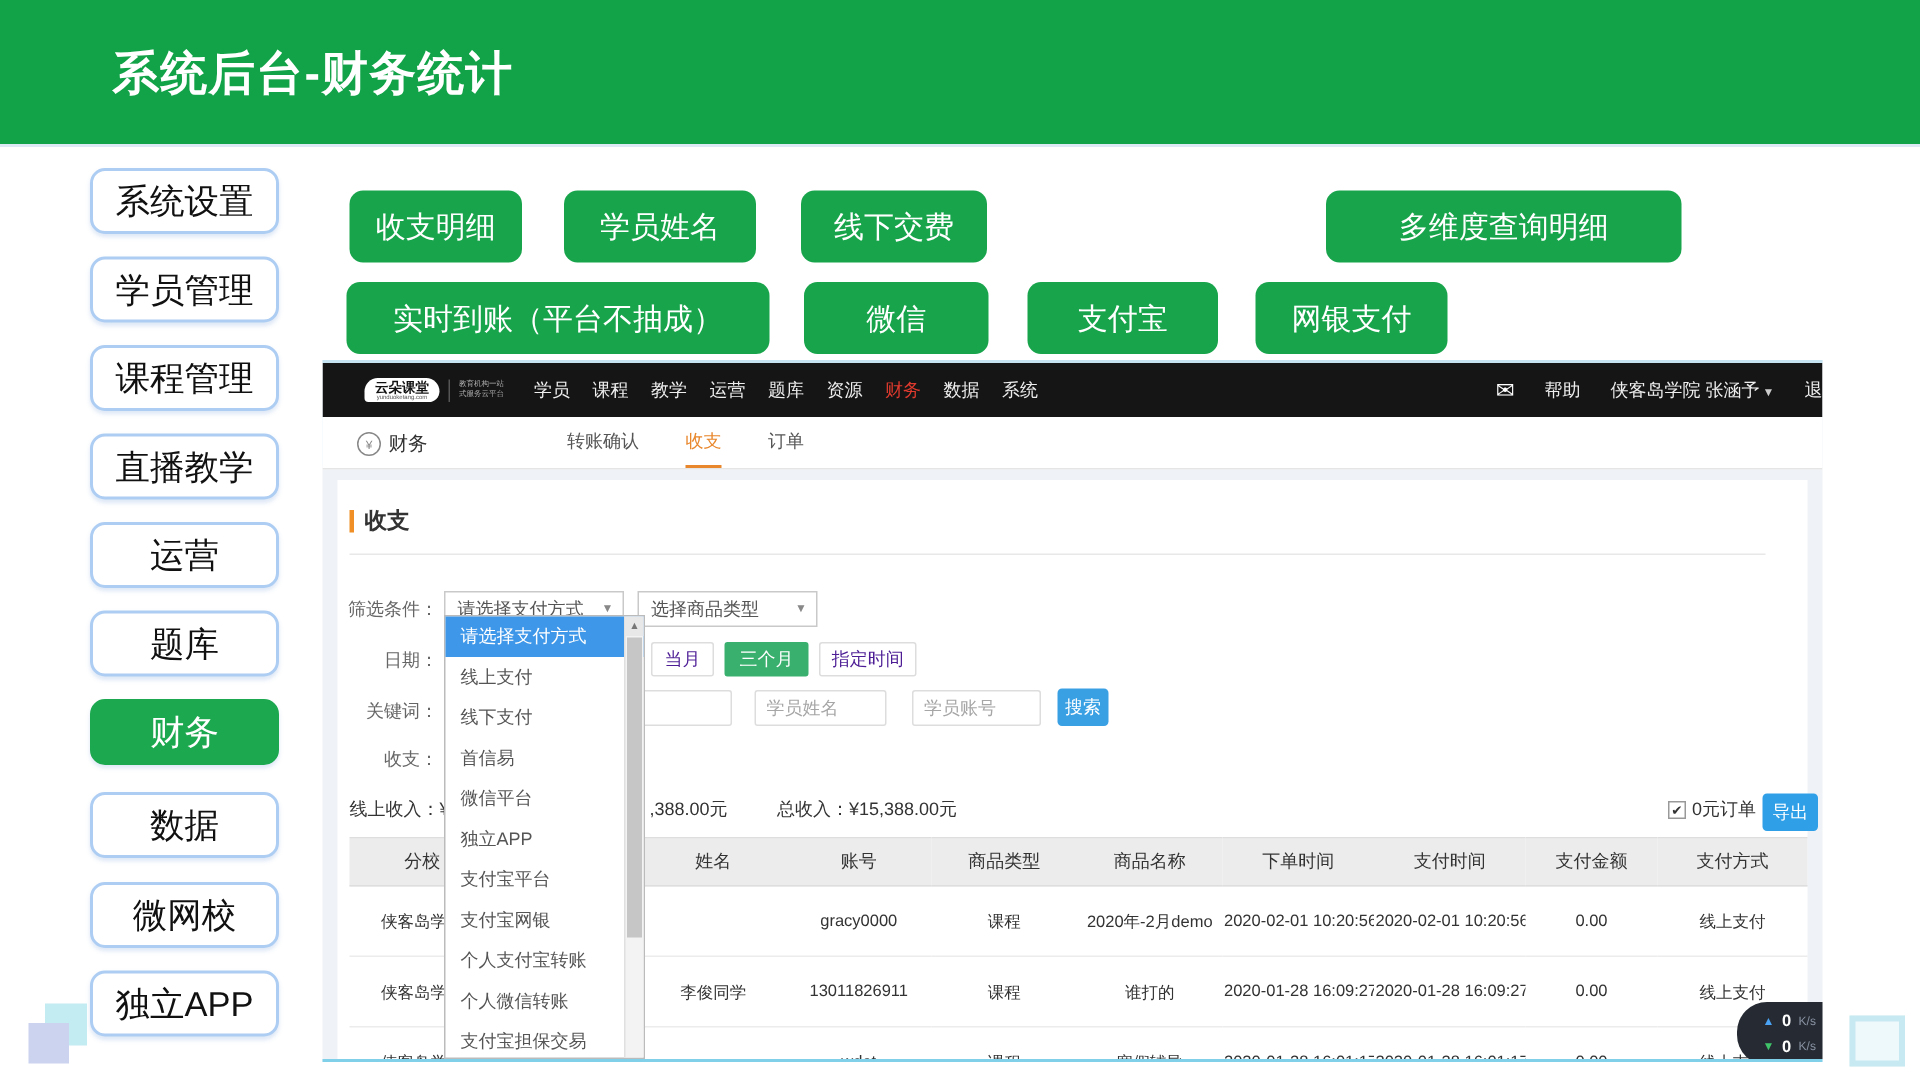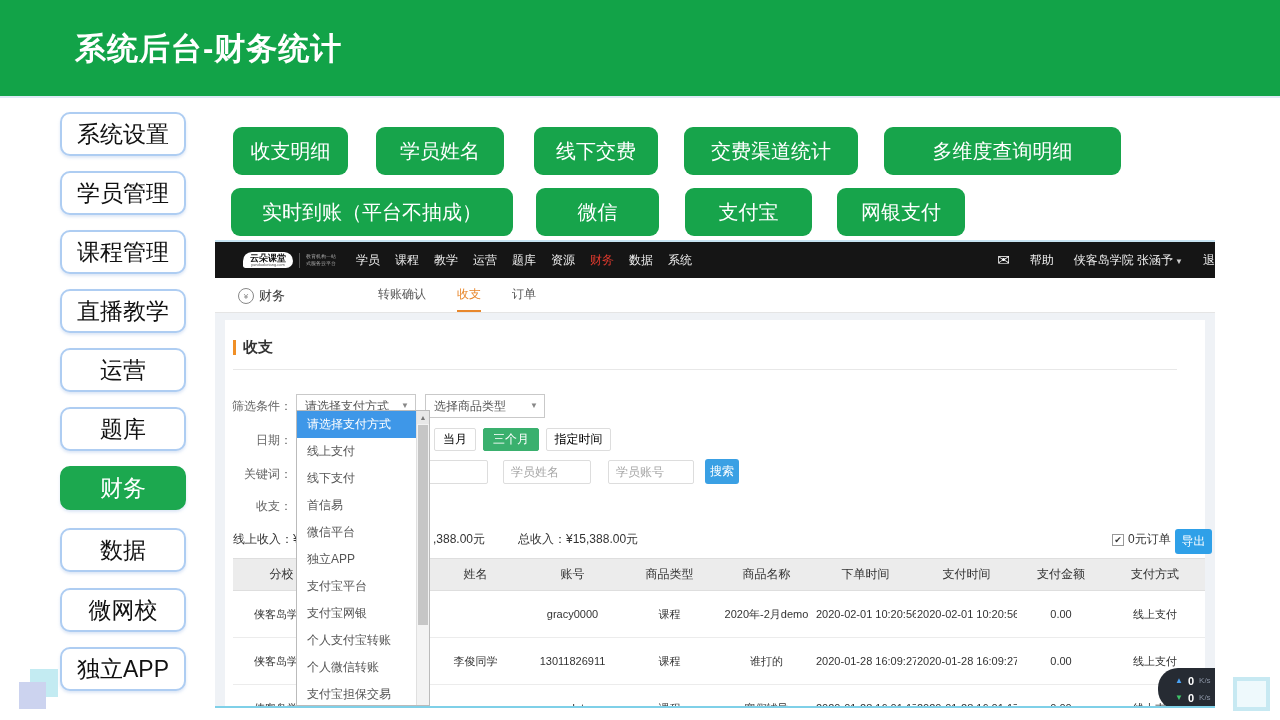--- a/index.html
+++ b/index.html
@@ -65,21 +65,21 @@
   .divider{position:absolute;left:18px;top:127px;width:944px;height:1px;background:#e8e8e8;}
 
   .flabel{position:absolute;width:72px;text-align:right;font-size:12px;color:#666;}
   .lb-filter{left:5px;top:156px}.lb-date{left:5px;top:190px}.lb-kw{left:5px;top:224px}.lb-io{left:5px;top:256px}
 
   .select{position:absolute;top:152px;height:24px;background:#fff;border:1px solid #c9c9c9;box-sizing:border-box;
           font-size:12px;color:#555;line-height:22px;padding-left:8px;cursor:pointer;}
   .sel-1{left:81px;width:120px;}.sel-2{left:210px;width:120px;}
   .caret{position:absolute;right:6px;top:0;font-size:8px;color:#888;line-height:22px;}
 
-  .date-btn{position:absolute;top:186px;height:23px;border:1px solid #ddd;background:#fff;font-size:12px;color:#000000;
+  .date-btn{position:absolute;top:186px;height:23px;border:1px solid #ddd;background:#fff;font-size:12px;color:#4c1d95;
             line-height:21px;text-align:center;box-sizing:border-box;border-radius:2px;cursor:pointer;}
   .db-0{left:219px;width:42px}.db-1{left:268px;width:56px;background:#3ab06e;border-color:#3ab06e;color:#fff;}
   .db-2{left:331px;width:65px}
 
   .kw-input{position:absolute;top:218px;height:24px;border:1px solid #ddd;box-sizing:border-box;font-size:12px;
             padding:0 7px;color:#333;border-radius:2px;background:#fff;}
   .kw-input::placeholder{color:#a6a6a6;}
   .ki-0{left:81px;width:192px}.ki-1{left:288px;width:88px}.ki-2{left:393px;width:86px}
   .search-btn{position:absolute;left:490px;top:217px;width:34px;height:25px;background:#3aa0e4;color:#fff;font-size:12px;
               border-radius:3px;line-height:25px;text-align:center;cursor:pointer;}
@@ -156,21 +156,20 @@
   <div class="side-btn sb8">
       <span>微网校</span>
     </div>
   <div class="side-btn sb9">
       <span>独立APP</span>
     </div>
 
   <div class="fbtn fb0">收支明细</div>
   <div class="fbtn fb1">学员姓名</div>
   <div class="fbtn fb2">线下交费</div>
-  <div class="fbtn fb3">交费渠道统计</div>
   <div class="fbtn fb4">多维度查询明细</div>
   <div class="fbtn fb5">实时到账（平台不抽成）</div>
   <div class="fbtn fb6">微信</div>
   <div class="fbtn fb7">支付宝</div>
   <div class="fbtn fb8">网银支付</div>
 
   <div class="admin">
 
     <div class="navbar">
       <div class="logo">

